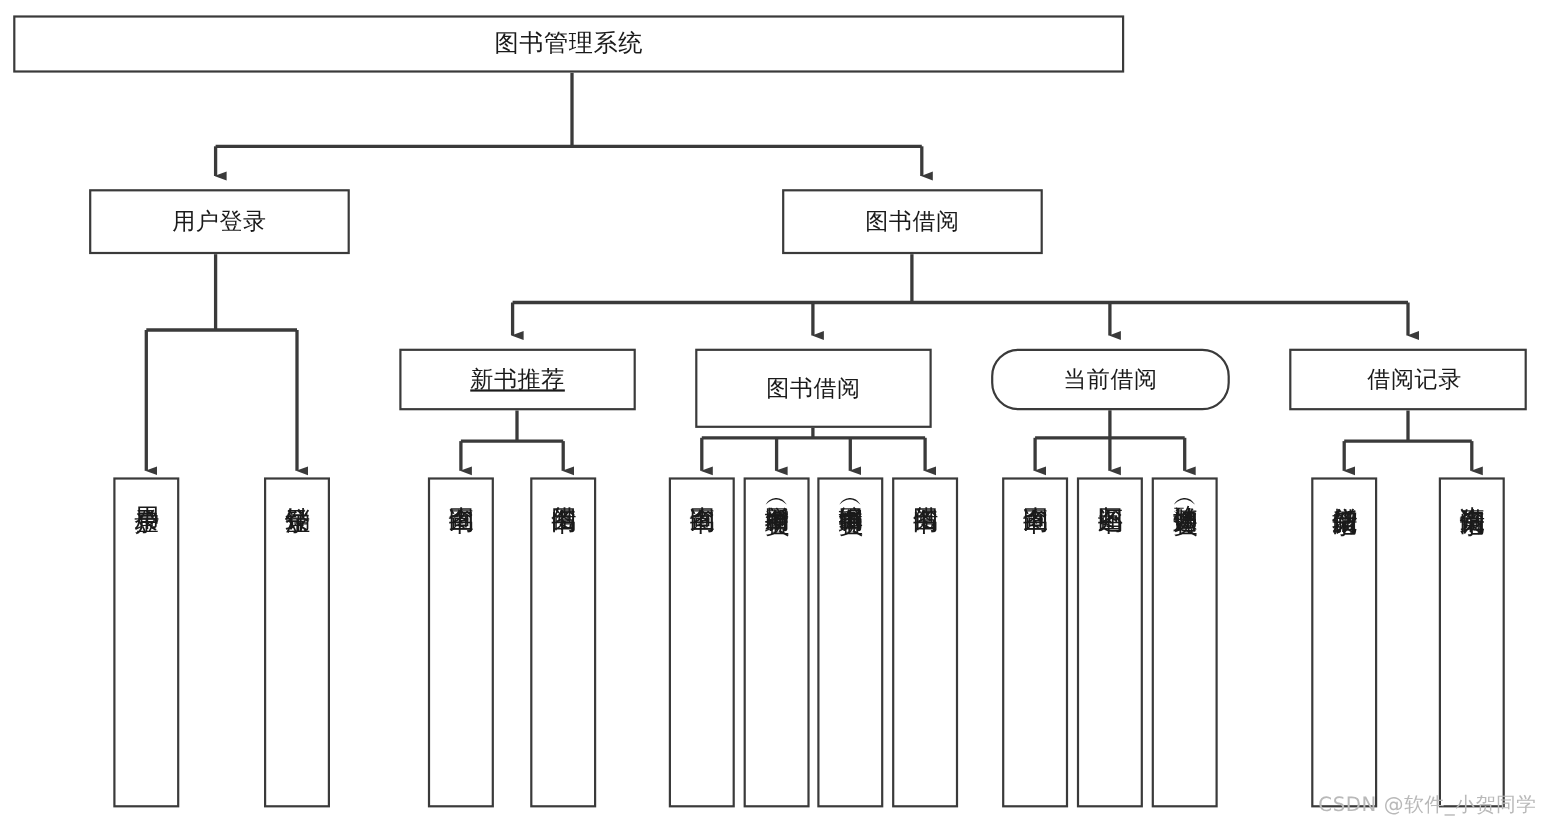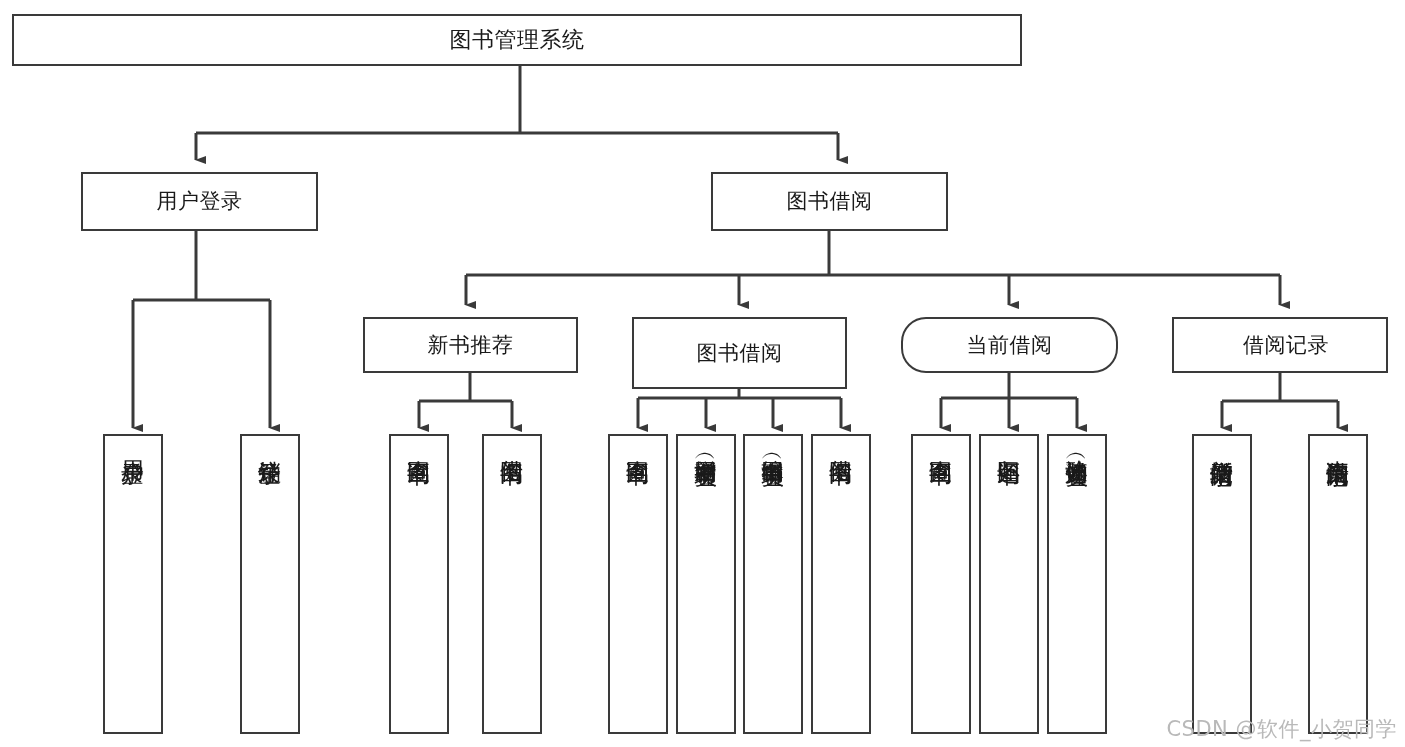--- a/index.html
+++ b/index.html
@@ -62,21 +62,21 @@
     letter-spacing: 1px;
     white-space: nowrap;
   }
   .node.vert.tall .lbl {
     font-size: 22px;
   }
   .watermark {
     position: absolute;
     right: 8px;
     bottom: 4px;
-    font-size: 21px;
+    font-size: 18px;
     color: #b9b9b9;
     white-space: nowrap;
     letter-spacing: 0.5px;
   }
 </style>
 </head>
 <body>
 
 <div id="canvas">
 
@@ -134,21 +134,21 @@
     <span class="lbl">图书管理系统</span>
   </div>
 
   <div class="node horiz" style="left:81px; top:172px; width:237px; height:59px;">
     <span class="lbl">用户登录</span>
   </div>
   <div class="node horiz" style="left:711px; top:172px; width:237px; height:59px;">
     <span class="lbl">图书借阅</span>
   </div>
 
-  <div class="node horiz" style="left:363px; top:317px; width:215px; height:56px;">
+  <div class="node horiz" style="left:363px; top:317px; width:215px; height:56px;text-decoration:underline;">
     <span class="lbl">新书推荐</span>
   </div>
   <div class="node horiz" style="left:632px; top:317px; width:215px; height:72px;">
     <span class="lbl">图书借阅</span>
   </div>
   <div class="node horiz" style="left:901px; top:317px; width:217px; height:56px;border-radius:25px;">
     <span class="lbl">当前借阅</span>
   </div>
   <div class="node horiz" style="left:1172px; top:317px; width:216px; height:56px;padding-left:12px;">
     <span class="lbl">借阅记录</span>

